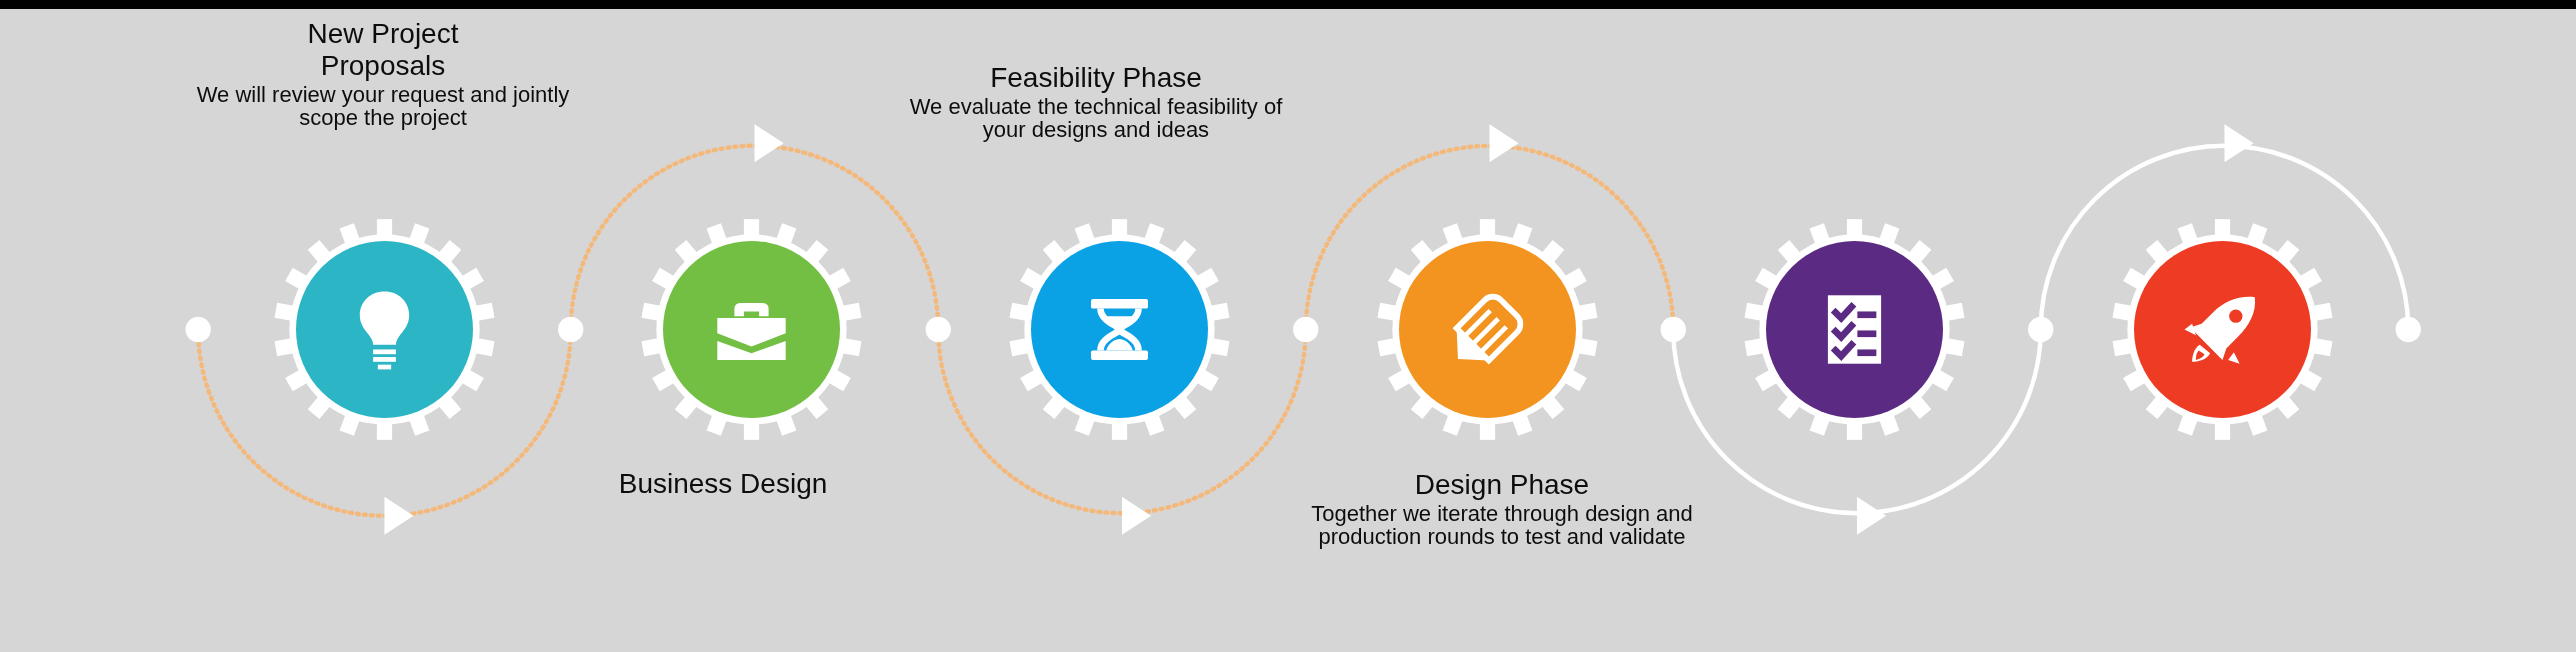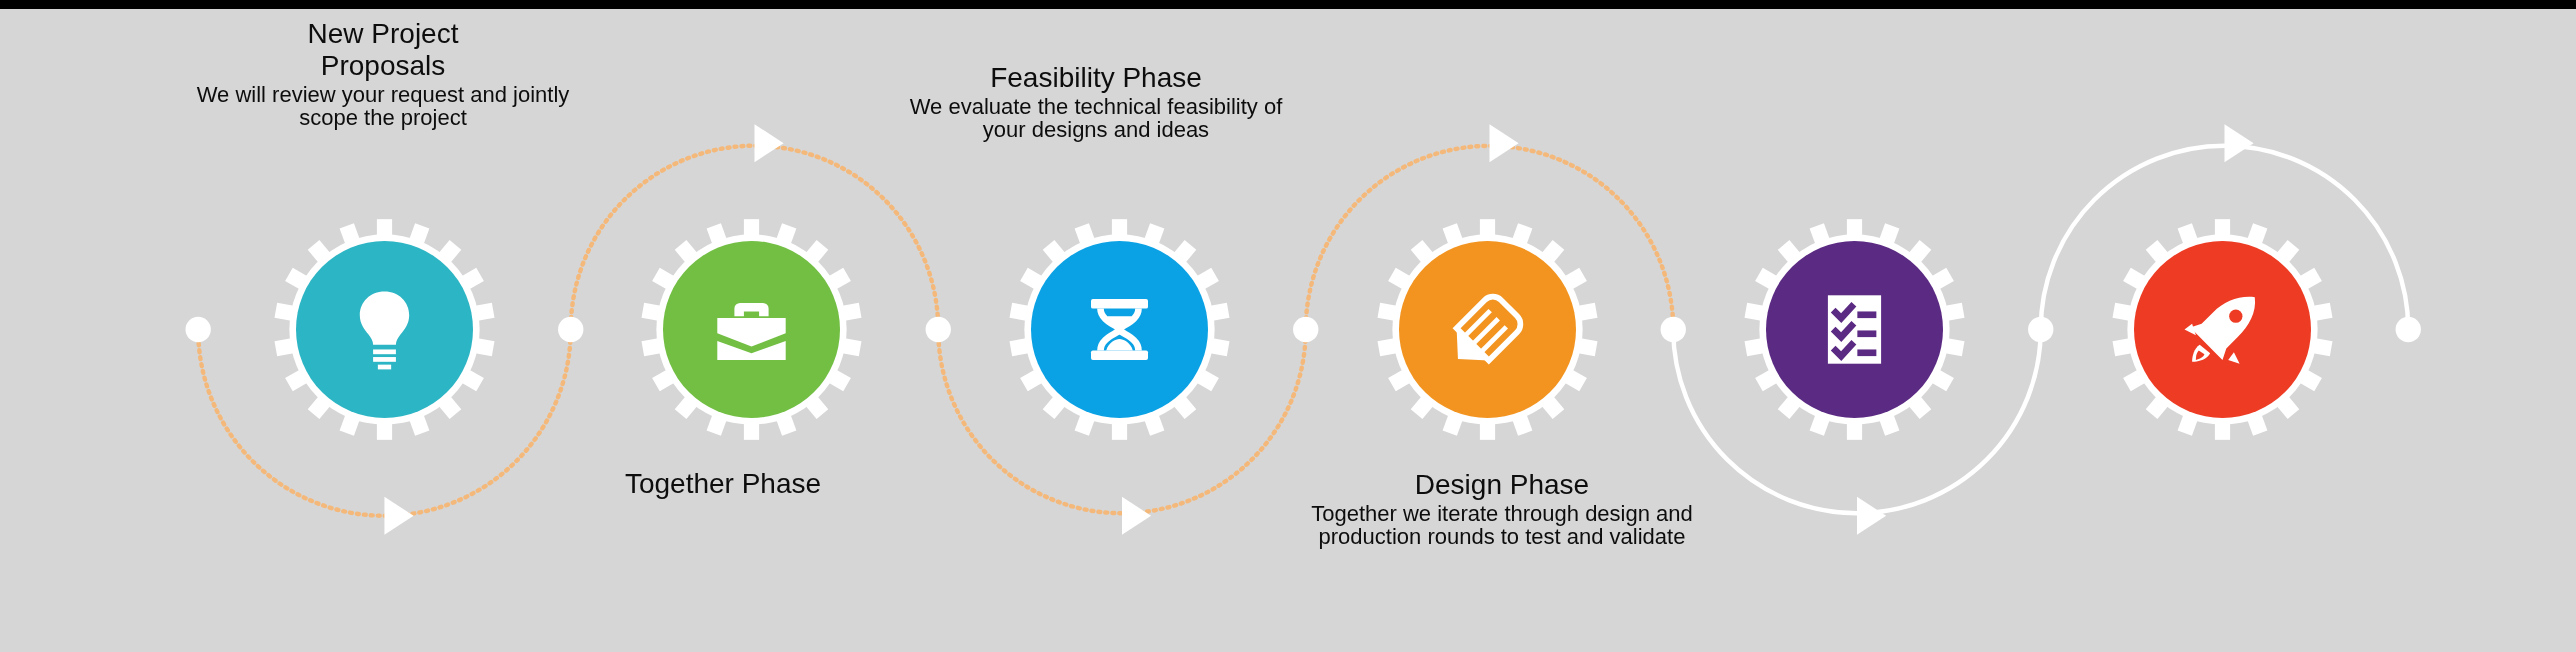--- a/index.html
+++ b/index.html
@@ -310,21 +310,21 @@
     </div>
   </div>
 
   <div class="txt" style="left:180px;top:18px;width:406px;">
     <div class="ttl">New Project
 Proposals</div>
     <div class="sub">We will review your request and jointly scope the project</div>
   </div>
 
   <div class="txt" style="left:520px;top:468px;width:406px;">
-    <div class="ttl">Together Phase</div>
+    <div class="ttl">Business Design</div>
   </div>
 
   <div class="txt" style="left:887px;top:14px;width:418px;margin-top:48px;">
     <div class="ttl">Feasibility Phase</div>
     <div class="sub">We evaluate the technical feasibility of your designs and ideas</div>
   </div>
 
   <div class="txt" style="left:1293px;top:469px;width:418px;">
     <div class="ttl">Design Phase</div>
     <div class="sub">Together we iterate through design and production rounds to test and validate</div>

